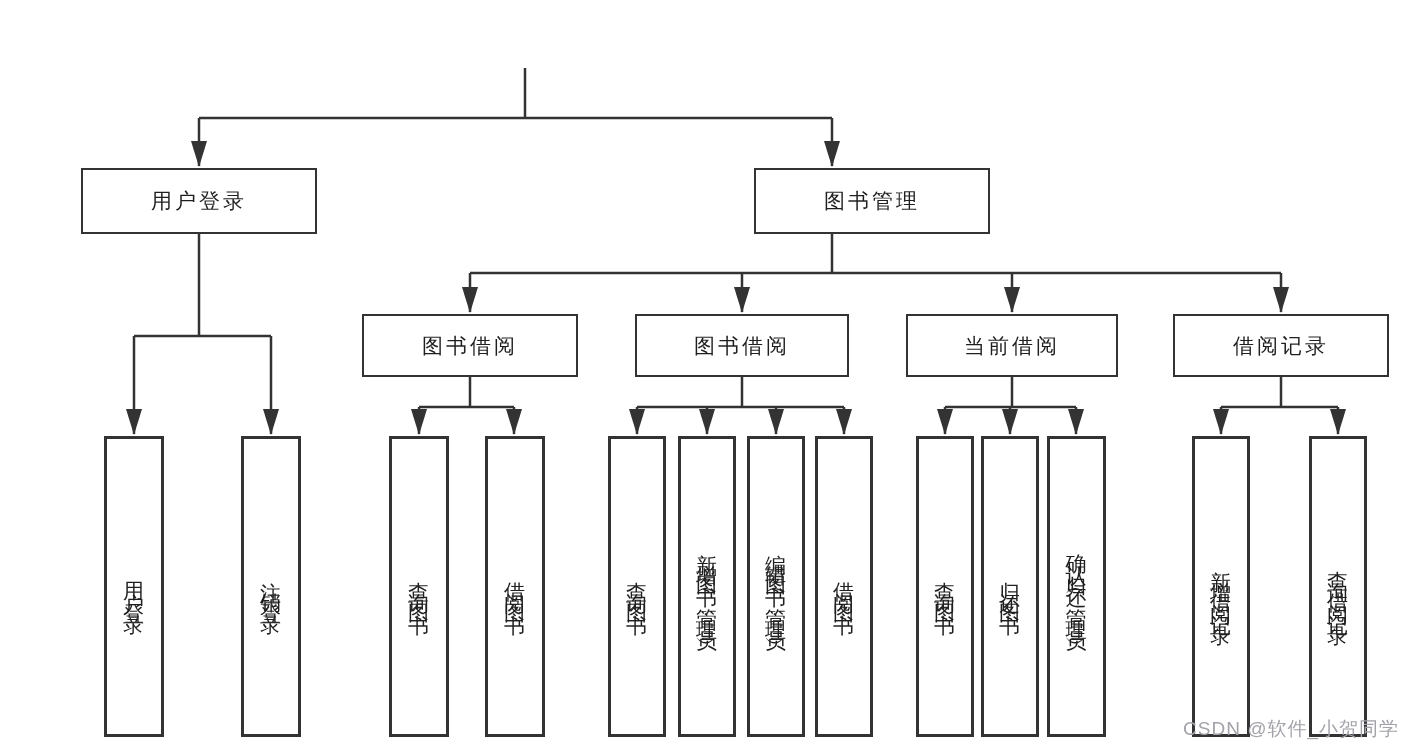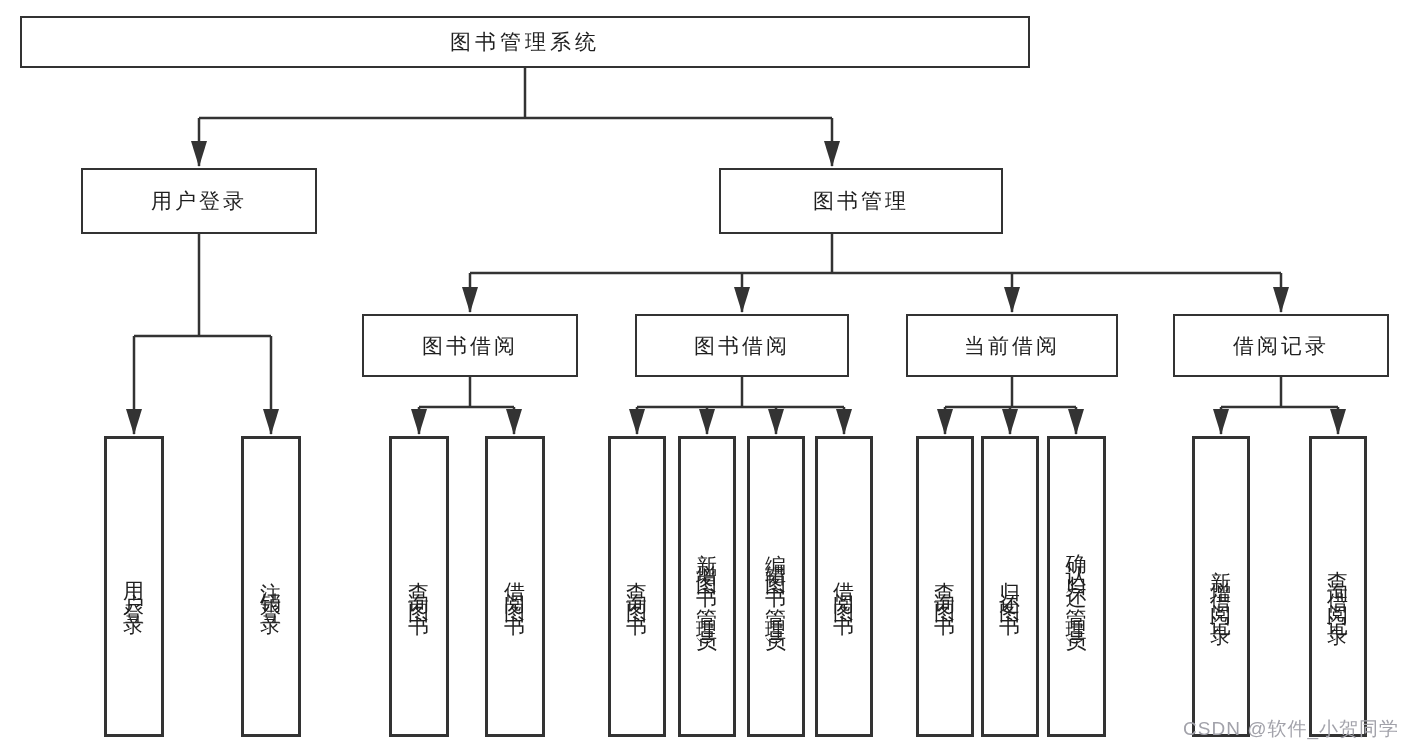--- a/index.html
+++ b/index.html
@@ -73,24 +73,23 @@
       <path d="M1010,407 V434" marker-end="url(#ah)"></path>
       <path d="M1076,407 V434" marker-end="url(#ah)"></path>
 
       <path d="M1281,377 V407"></path>
       <path d="M1221,407 H1338"></path>
       <path d="M1221,407 V434" marker-end="url(#ah)"></path>
       <path d="M1338,407 V434" marker-end="url(#ah)"></path>
     </g>
   </svg>
 
-  <div class="box box--root" style="left:20px;top:16px;width:1010px;height:52px">图书管理系统</div>
 
   <div class="box" style="left:81px;top:168px;width:236px;height:66px">用户登录</div>
-  <div class="box" style="left:719px;top:168px;width:284px;height:66px">图书管理</div>
+  <div class="box" style="left:754px;top:168px;width:236px;height:66px">图书管理</div>
 
   <div class="box" style="left:362px;top:314px;width:216px;height:63px">图书借阅</div>
   <div class="box" style="left:635px;top:314px;width:214px;height:63px">图书借阅</div>
   <div class="box" style="left:1173px;top:314px;width:216px;height:63px">借阅记录</div>
   <div class="box" style="left:906px;top:314px;width:212px;height:63px">当前借阅</div>
 
   <div class="leaf" style="left:104px;top:436px;width:60px;height:301px">用户登录</div>
   <div class="leaf" style="left:241px;top:436px;width:60px;height:301px">注销登录</div>
 
   <div class="leaf" style="left:389px;top:436px;width:60px;height:301px">查询图书</div>

